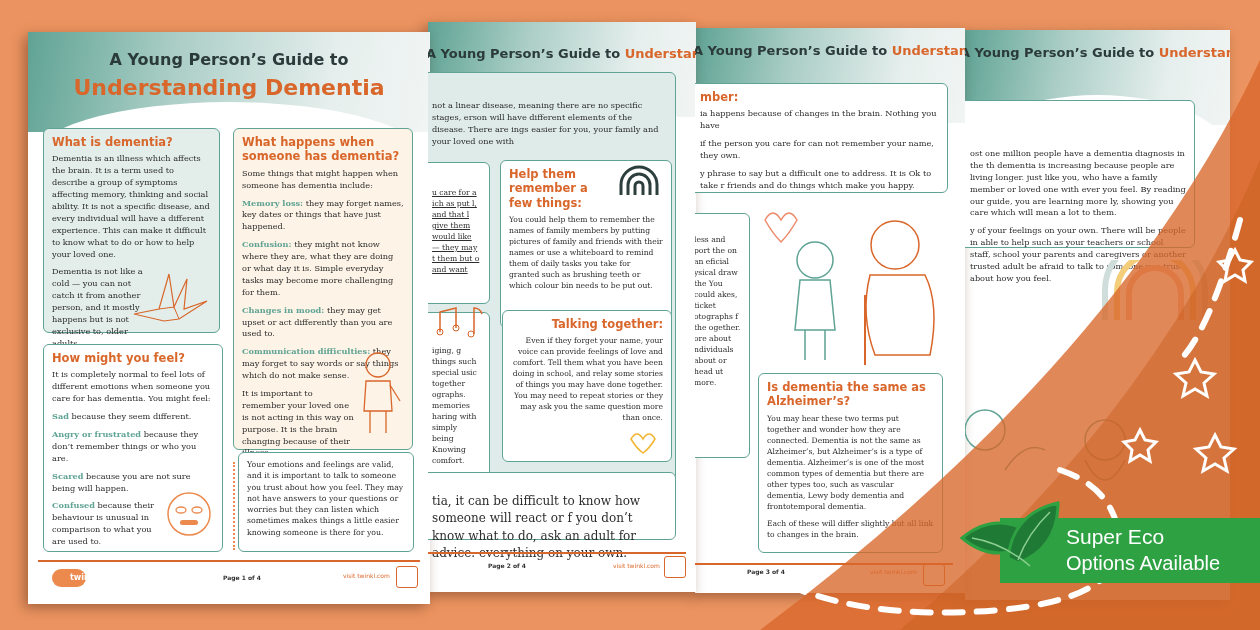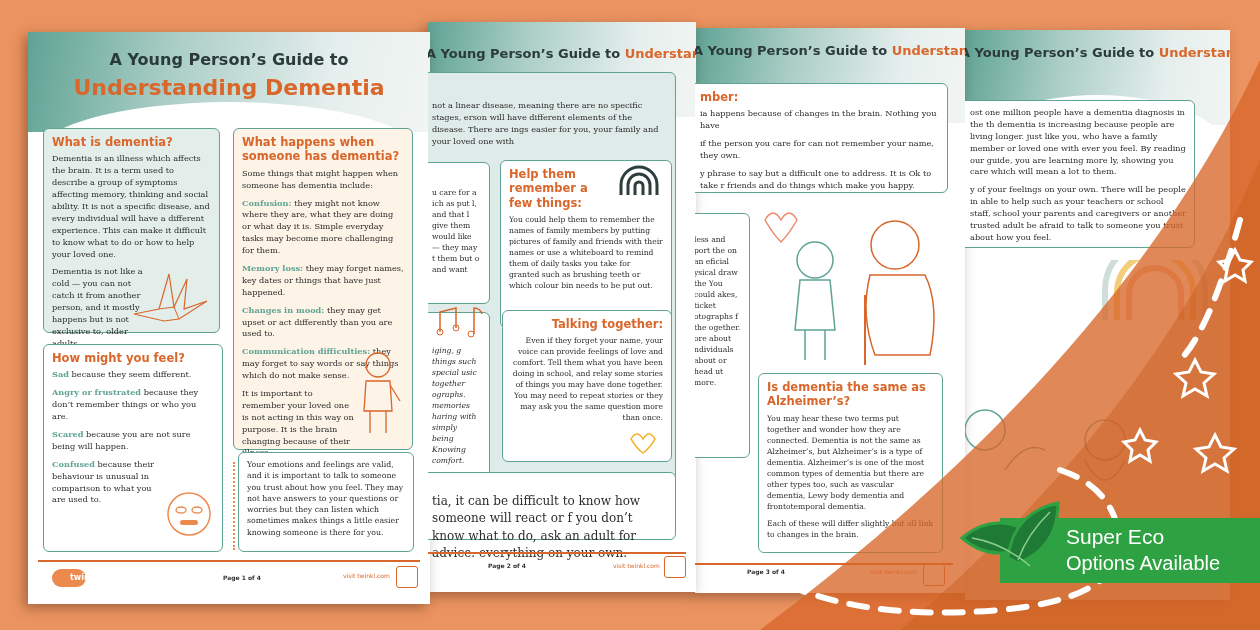--- a/index.html
+++ b/index.html
@@ -57,21 +57,21 @@
   .leaves { position: absolute; left: 958px; top: 498px; z-index: 21; }
   .orange-overlay { position: absolute; z-index: 10; pointer-events: none; }
 </style>
 </head>
 <body>
 
 <div class="page" style="left:965px; top:30px; width:265px; height:570px;">
   <div class="page-header"></div>
   <div class="strip-title" style="left:-5px;"><span>A Young Person’s Guide to </span><span class="orange">Understanding Dementia</span></div>
   <div class="box white" style="left:-10px; top:70px; width:240px; height:148px;">
-    <p style="padding-left:6px;">ost one million people have a dementia diagnosis in the th dementia is increasing because people are living longer. just like you, who have a family member or loved one with ever you feel. By reading our guide, you are learning more ly, showing you care which will mean a lot to them.</p>
+    <p style="padding-left:6px;margin-top:41px;">ost one million people have a dementia diagnosis in the th dementia is increasing because people are living longer. just like you, who have a family member or loved one with ever you feel. By reading our guide, you are learning more ly, showing you care which will mean a lot to them.</p>
     <p style="padding-left:6px;">y of your feelings on your own. There will be people in able to help such as your teachers or school staff, school your parents and caregivers or another trusted adult be afraid to talk to someone you trust about how you feel.</p>
   </div>
   <svg style="position:absolute; left:130px; top:230px; z-index:2;" width="120" height="60">
     <path d="M10 60 V30 A40 40 0 0 1 110 30 V60" stroke="#cfdedb" stroke-width="6" fill="none"></path>
     <path d="M22 60 V32 A30 30 0 0 1 98 32 V60" stroke="#f3cd7a" stroke-width="6" fill="none"></path>
     <path d="M34 60 V34 A20 20 0 0 1 86 34 V60" stroke="#f0b9a0" stroke-width="6" fill="none"></path>
   </svg>
   <svg style="position:absolute; left:0; top:370px; z-index:2;" width="180" height="110">
     <circle cx="20" cy="30" r="20" stroke="#5fa394" stroke-width="1.5" fill="none"></circle>
     <path d="M40 70 q20 -30 40 -20" stroke="#5fa394" stroke-width="1.5" fill="none"></path>
@@ -113,32 +113,32 @@
 </div>
 
 <div class="page" style="left:428px; top:22px; width:268px; height:570px;">
   <div class="page-header"></div>
   <div class="strip-title" style="left:-2px; top:24px;"><span>A Young Person’s Guide to </span><span class="orange">Understanding Dementia</span></div>
   <div class="box mint" style="left:-10px; top:50px; width:258px; height:435px; background:#dfebe8;"></div>
   <div class="box white" style="left:-10px; top:50px; width:258px; height:80px; background:transparent; border:none;">
     <p style="padding-top:22px; padding-left:6px;">not a linear disease, meaning there are no specific stages, erson will have different elements of the disease. There are ings easier for you, your family and your loved one with</p>
   </div>
   <div class="box white" style="left:-10px; top:140px; width:72px; height:142px; font-size:7.6px;">
-    <p style="padding-top:18px; padding-left:5px;">u care for a ich as put l, and that l give them would like — they may t them but o and want</p>
+    <p style="padding-top:18px; padding-left:5px;text-decoration:underline;">u care for a ich as put l, and that l give them would like — they may t them but o and want</p>
   </div>
   <div class="box white" style="left:72px; top:138px; width:172px; height:168px; font-size:7.6px;">
     <h3 style="width:100px;">Help them remember a few things:</h3>
     <p>You could help them to remember the names of family members by putting pictures of family and friends with their names or use a whiteboard to remind them of daily tasks you take for granted such as brushing teeth or which colour bin needs to be put out.</p>
     <svg style="position:absolute; right:10px; top:4px;" width="44" height="30">
       <path d="M4 30 V20 A18 18 0 0 1 40 20 V30" stroke="#2d3f3d" stroke-width="3" fill="none"></path>
       <path d="M11 30 V20 A11 11 0 0 1 33 20 V30" stroke="#2d3f3d" stroke-width="3" fill="none"></path>
       <path d="M18 30 V21 A4 4 0 0 1 26 21 V30" stroke="#2d3f3d" stroke-width="3" fill="none"></path>
     </svg>
   </div>
-  <div class="box white" style="left:-10px; top:290px; width:72px; height:176px; font-size:7.6px;font-style:italic;">
+  <div class="box white" style="left:-10px; top:290px; width:72px; height:176px; font-size:7.6px;">
     <p style="padding-top:26px; padding-left:5px;">iging, g things such special usic together ographs. memories haring with simply being Knowing comfort.</p>
   </div>
   <svg style="position:absolute; left:8px; top:280px; z-index:3;" width="60" height="36">
     <path d="M4 30 V10 L20 6 V26 M4 10 L20 6" stroke="#d9662a" stroke-width="1.5" fill="none"></path>
     <circle cx="4" cy="30" r="3" stroke="#d9662a" fill="none"></circle>
     <circle cx="20" cy="26" r="3" stroke="#d9662a" fill="none"></circle>
     <path d="M38 32 V6 q6 0 8 6" stroke="#d9662a" stroke-width="1.5" fill="none"></path>
     <circle cx="35" cy="32" r="3" stroke="#d9662a" fill="none"></circle>
   </svg>
   <div class="box white" style="left:74px; top:288px; width:170px; height:152px; font-size:7.6px;text-align:right;">
@@ -170,35 +170,36 @@
     <p style="width:92px;">Dementia is not like a cold — you can not catch it from another person, and it mostly happens but is not exclusive to, older adults.</p>
     <svg style="position:absolute; right:10px; bottom:8px;" width="80" height="55">
       <path d="M5 45 L30 40 L40 5 L45 38 L58 10 L55 40 L78 32 L50 50 L35 52 Z" stroke="#d9662a" stroke-width="1.2" fill="none"></path>
       <path d="M30 40 L45 38 L50 50" stroke="#d9662a" stroke-width="1" fill="none"></path>
     </svg>
   </div>
 
   <div class="box cream" style="left:205px; top:96px; width:180px; height:322px;">
     <h3>What happens when someone has dementia?</h3>
     <p>Some things that might happen when someone has dementia include:</p>
+    <p><span class="kw">Memory loss:</span><span> they may forget names, key dates or things that have just happened.</span></p>
     <p><span class="kw">Confusion:</span><span> they might not know where they are, what they are doing or what day it is. Simple everyday tasks may become more challenging for them.</span></p>
-    <p><span class="kw">Memory loss:</span><span> they may forget names, key dates or things that have just happened.</span></p>
     <p><span class="kw">Changes in mood:</span><span> they may get upset or act differently than you are used to.</span></p>
     <p><span class="kw">Communication difficulties:</span><span> they may forget to say words or say things which do not make sense.</span></p>
     <p style="width:115px;">It is important to remember your loved one is not acting in this way on purpose. It is the brain changing because of their illness.</p>
     <svg style="position:absolute; right:8px; bottom:10px;" width="50" height="90">
       <circle cx="24" cy="16" r="12" stroke="#d9662a" stroke-width="1.3" fill="none"></circle>
       <path d="M12 32 L10 62 L38 62 L36 32 Z" stroke="#d9662a" stroke-width="1.3" fill="none"></path>
       <path d="M36 36 L46 52" stroke="#d9662a" stroke-width="1.3"></path>
       <path d="M16 62 L16 84 M32 62 L32 84" stroke="#d9662a" stroke-width="1.3"></path>
     </svg>
   </div>
 
   <div class="box white" style="left:15px; top:312px; width:180px; height:208px;">
     <h3>How might you feel?</h3>
+    <p>It is completely normal to feel lots of different emotions when someone you care for has dementia. You might feel:</p>
     <p><span class="kw">Sad</span><span> because they seem different.</span></p>
     <p><span class="kw">Angry or frustrated</span><span> because they don’t remember things or who you are.</span></p>
     <p><span class="kw">Scared</span><span> because you are not sure being will happen.</span></p>
     <p style="width:112px;"><span class="kw">Confused</span><span> because their behaviour is unusual in comparison to what you are used to.</span></p>
     <svg style="position:absolute; right:10px; bottom:14px;" width="46" height="46">
       <circle cx="23" cy="23" r="21" stroke="#ec8a4e" stroke-width="1.5" fill="none"></circle>
       <ellipse cx="15" cy="19" rx="5" ry="3" stroke="#ec8a4e" stroke-width="1.3" fill="none"></ellipse>
       <ellipse cx="31" cy="19" rx="5" ry="3" stroke="#ec8a4e" stroke-width="1.3" fill="none"></ellipse>
       <rect x="14" y="29" width="18" height="5" rx="2.5" fill="#ec8a4e"></rect>
     </svg>

